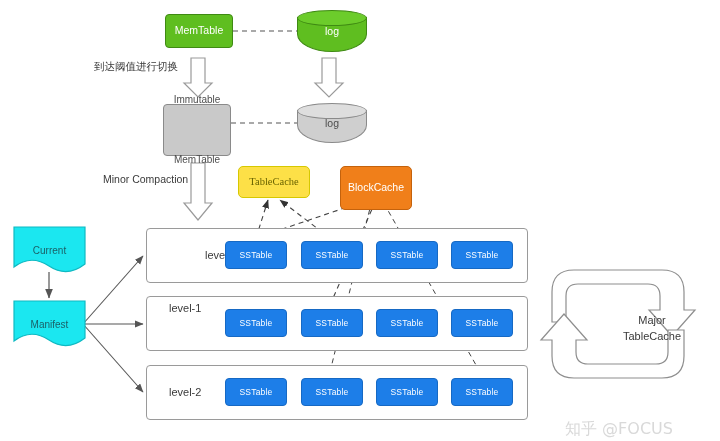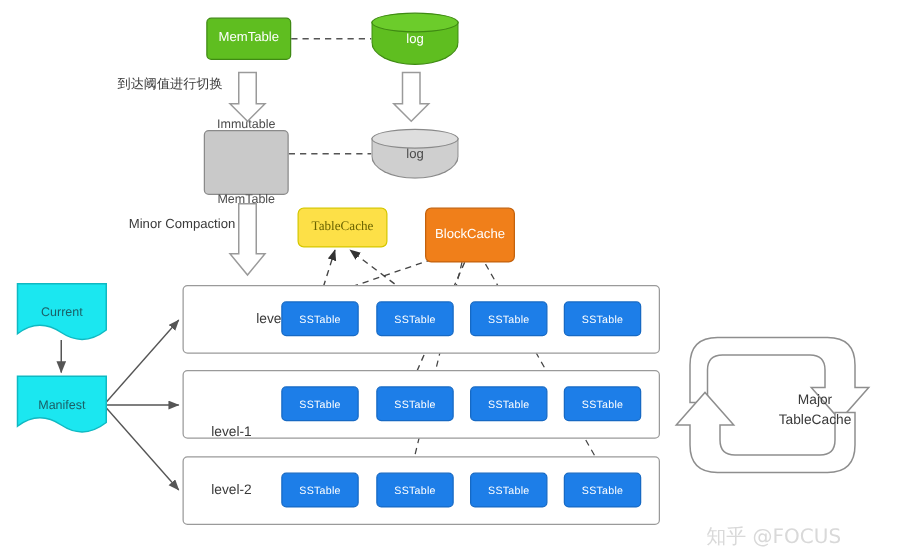--- a/index.html
+++ b/index.html
@@ -167,21 +167,21 @@
     <span>SSTable</span>
     </div>
   <div class="node sstable" style="left:376px;top:241px;width:62px;height:28px;">
     <span>SSTable</span>
     </div>
   <div class="node sstable" style="left:451px;top:241px;width:62px;height:28px;">
     <span>SSTable</span>
     </div>
 
   <div class="node levelbox" style="left:146px;top:296px;width:382px;height:55px;"></div>
-  <div class="levellabel" style="left:169px;top:302px;margin-top:38px;">level-1</div>
+  <div class="levellabel" style="left:169px;top:302px;">level-1</div>
   <div class="node sstable" style="left:225px;top:309px;width:62px;height:28px;">
     <span>SSTable</span>
     </div>
   <div class="node sstable" style="left:301px;top:309px;width:62px;height:28px;">
     <span>SSTable</span>
     </div>
   <div class="node sstable" style="left:376px;top:309px;width:62px;height:28px;">
     <span>SSTable</span>
     </div>
   <div class="node sstable" style="left:451px;top:309px;width:62px;height:28px;">

